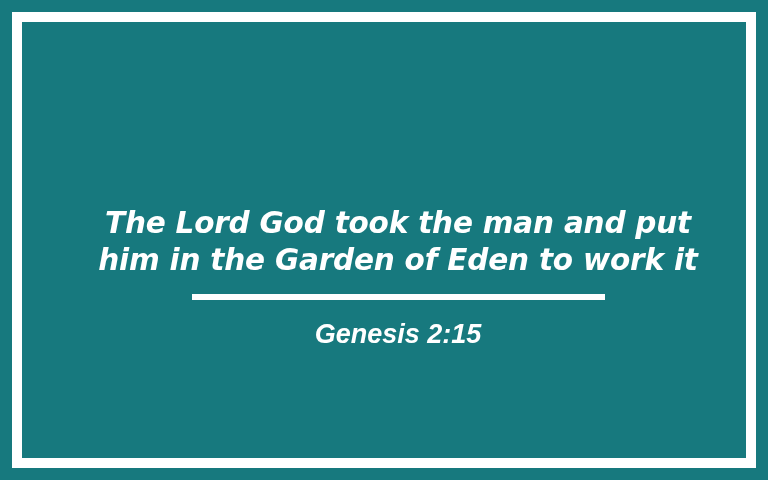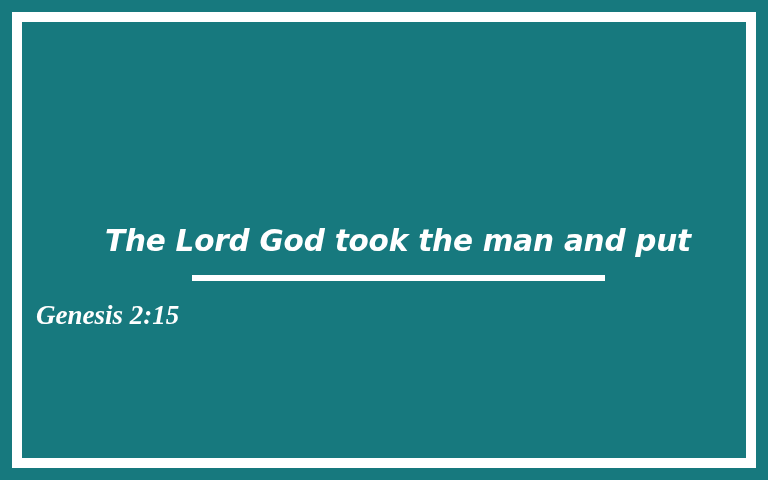--- a/index.html
+++ b/index.html
@@ -77,44 +77,45 @@
 
   .divider {
     width: 413px;
     height: 6px;
     background: #ffffff;
     margin: 14px auto 0 auto;
   }
 
   .reference {
     color: #ffffff;
-    font-family: Liberation Serif, serif;
+    font-family: Liberation Sans, sans-serif;
     font-weight: bold;
     font-style: italic;
     font-size: 27px;
     line-height: 32px;
     letter-spacing: 0px;
     margin: 18px auto 0 auto;
-    text-align: left;
+    text-align: center;
     white-space: nowrap;
   }
 </style>
 </head>
 <body>
 
 <div class="verse-card">
 
   <div class="frame-stripe"></div>
 
   <div class="inner-panel">
 
     <div class="content-block">
 
       <div class="verse-text">
         <span class="verse-line">The Lord God took the man and put</span>
+        <span class="verse-line">him in the Garden of Eden to work it</span>
       </div>
 
       <div class="divider"></div>
 
       <div class="reference">Genesis 2:15</div>
 
     </div>
 
   </div>
 

